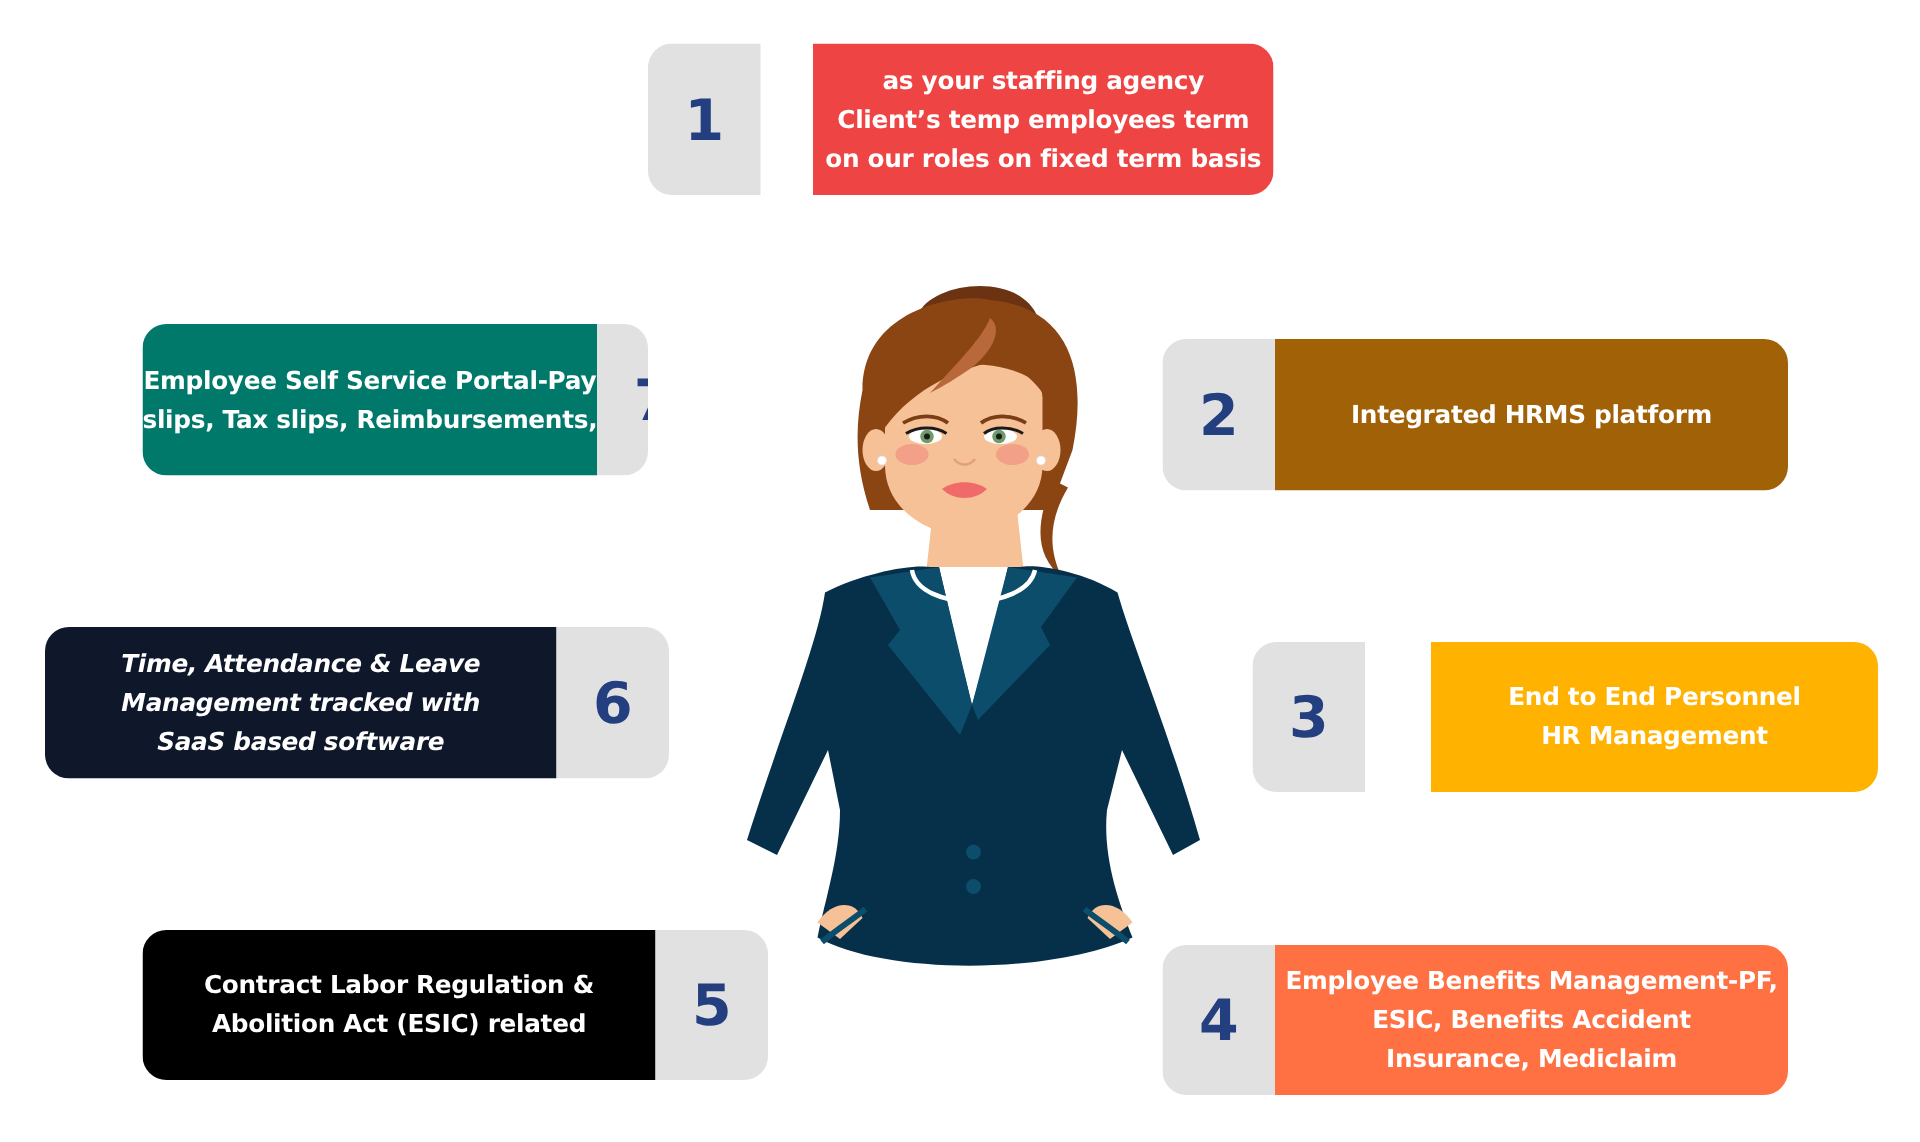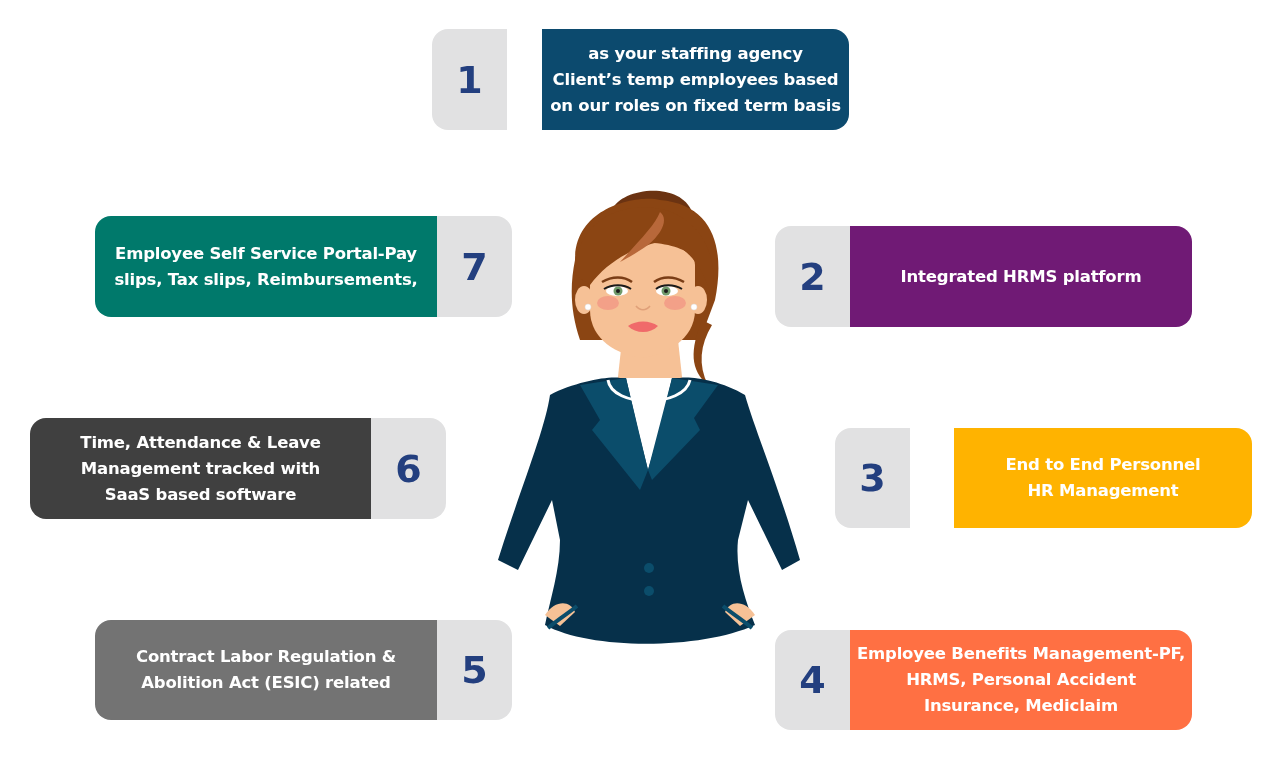--- a/index.html
+++ b/index.html
@@ -25,72 +25,72 @@
       letter-spacing: -0.2px;
     }
     .txt span { display: block; white-space: nowrap; }
     #figure { position: absolute; left: 470px; top: 180px; width: 360px; height: 480px; }
   </style>
 </head>
 <body>
 
 <div class="card" style="left:432px; top:29px; width:417px;">
   <div class="num">1</div>
-  <div class="txt" style="background:#0c4a6e;margin-left:35px;">
+  <div class="txt" style="background:#ef4444;margin-left:35px;">
     <span>as your staffing agency</span>
-    <span>Client’s temp employees based</span>
+    <span>Client’s temp employees term</span>
     <span>on our roles on fixed term basis</span>
   </div>
 </div>
 
-<div class="card" style="left:95px; top:216px; width:417px;">
+<div class="card" style="left:95px; top:216px; width:337px;">
   <div class="txt" style="background:#00796b;">
     <span>Employee Self Service Portal-Pay</span>
     <span>slips, Tax slips, Reimbursements,</span>
   </div>
   <div class="num">7</div>
 </div>
 
 <div class="card" style="left:775px; top:226px; width:417px;">
   <div class="num">2</div>
-  <div class="txt" style="background:#701a75;">
+  <div class="txt" style="background:#a16207;">
     <span>Integrated HRMS platform</span>
   </div>
 </div>
 
 <div class="card" style="left:30px; top:418px; width:416px;">
-  <div class="txt" style="background:#404040;">
+  <div class="txt" style="background:#0f172a;font-style:italic;">
     <span>Time, Attendance &amp; Leave</span>
     <span>Management tracked with</span>
     <span>SaaS based software</span>
   </div>
   <div class="num">6</div>
 </div>
 
 <div class="card" style="left:835px; top:428px; width:417px; height:100px;">
   <div class="num">3</div>
   <div class="txt" style="background:#ffb300;margin-left:44px;">
     <span>End to End Personnel</span>
     <span>HR Management</span>
   </div>
 </div>
 
 <div class="card" style="left:95px; top:620px; width:417px; height:100px;">
-  <div class="txt" style="background:#737373;">
+  <div class="txt" style="background:#000000;">
     <span>Contract Labor Regulation &amp;</span>
     <span>Abolition Act (ESIC) related</span>
   </div>
   <div class="num">5</div>
 </div>
 
 <div class="card" style="left:775px; top:630px; width:417px; height:100px;">
   <div class="num">4</div>
   <div class="txt" style="background:#ff7043;">
     <span>Employee Benefits Management-PF,</span>
-    <span>HRMS, Personal Accident</span>
+    <span>ESIC, Benefits Accident</span>
     <span>Insurance, Mediclaim</span>
   </div>
 </div>
 
 <svg id="figure" viewBox="470 180 360 480" xmlns="http://www.w3.org/2000/svg">
 
   <path d="M612 210 C620 188, 680 180, 692 212 Z" fill="#6b3312"></path>
 
   <path d="M575 260 C575 205, 640 195, 660 200 C715 205, 725 250, 715 300 L700 340 L580 340 C570 310, 570 285, 575 260 Z" fill="#8b4513"></path>
 

